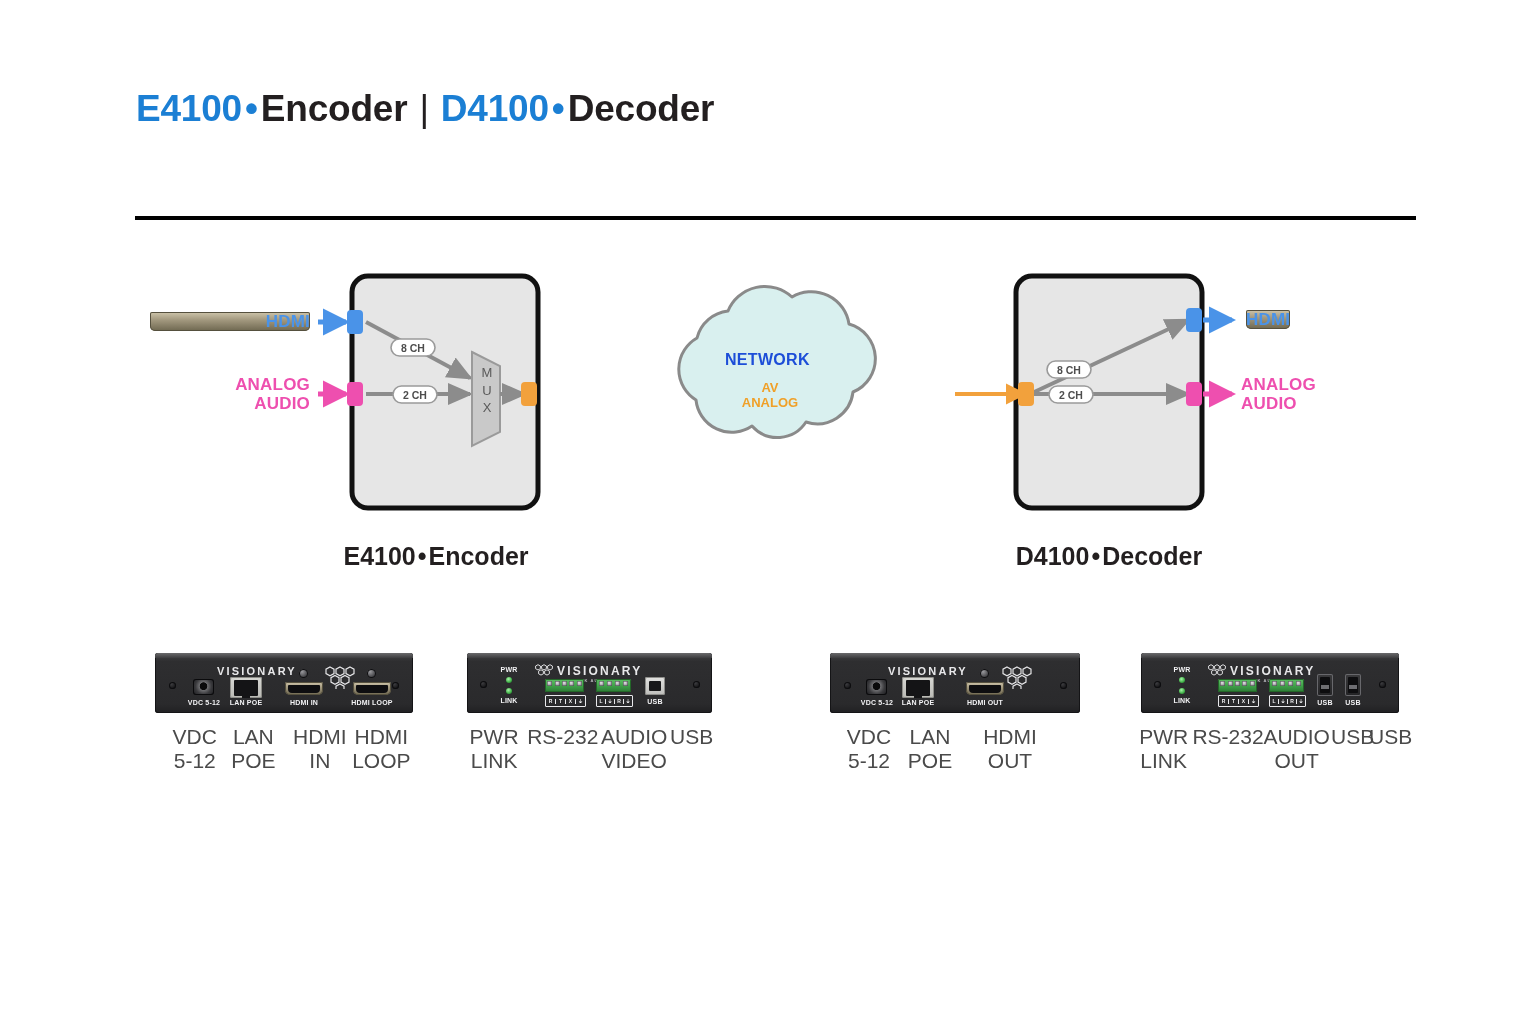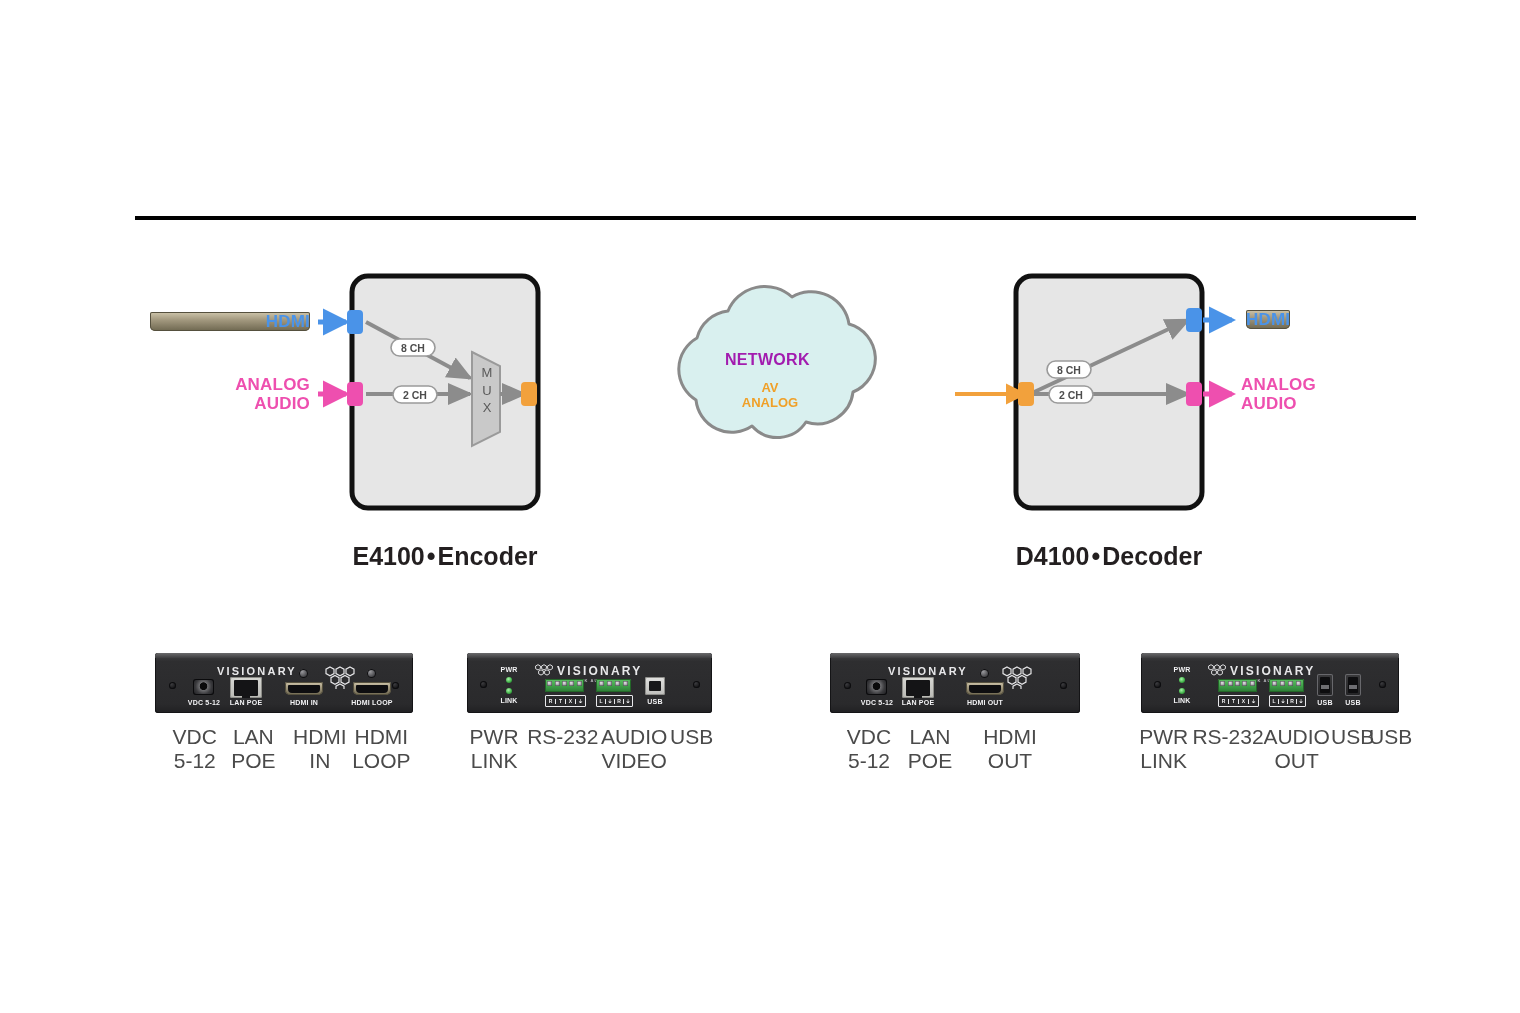--- a/index.html
+++ b/index.html
@@ -82,21 +82,21 @@
   }
   .io-label.hdmi { color: #4a93e8; }
   .io-label.analog { color: #ee4faf; }
   .io-label.right { text-align: left; }
   .io-label.left { text-align: right; }
 
   .cloud-label {
     position: absolute;
     font-size: 16px;
     font-weight: 700;
-    color: #a21caf;
+    color: #1d4ed8;
     white-space: nowrap;
     letter-spacing: 0.3px;
   }
   .cloud-sub {
     position: absolute;
     font-size: 13px;
     font-weight: 700;
     color: #f0a028;
     line-height: 1.15;
     text-align: center;
@@ -261,20 +261,23 @@
     line-height: 1.12;
     text-align: center;
     white-space: nowrap;
   }
 </style>
 </head>
 <body>
 
 <div class="page">
 
+  <div class="title">
+    <span class="accent">E4100</span><span class="dot blue">•</span><span>Encoder</span><span class="sep">|</span><span class="accent">D4100</span><span class="dot blue">•</span><span>Decoder</span>
+  </div>
   <div class="rule"></div>
 
   <div class="diagram">
     <svg width="1520" height="1013" viewBox="0 0 1520 1013">
       <defs>
         <marker id="ar-gray" markerWidth="7" markerHeight="7" refX="5.6" refY="3.2" orient="auto">
           <path d="M0,0.4 L6.4,3.2 L0,6 Z" fill="#8c8c8c"></path>
         </marker>
         <marker id="ar-blue" markerWidth="6" markerHeight="6" refX="4.6" refY="3" orient="auto">
           <path d="M0,0.3 L5.4,3 L0,5.7 Z" fill="#4a93e8"></path>
@@ -391,21 +394,21 @@
       <div>ANALOG</div>
       <div>AUDIO</div>
     </div>
 
     <div class="cloud-label" style="left:725px;top:351px;">NETWORK</div>
     <div class="cloud-sub" style="left:715px;top:381px;width:110px;">
       <div>AV</div>
       <div>ANALOG</div>
     </div>
 
-    <div class="dev-caption" style="left:295px;top:542px;width:300px;">
+    <div class="dev-caption" style="left:286px;top:542px;width:300px;">
       <span>E4100</span><span class="dotc">•</span><span>Encoder</span>
     </div>
     <div class="dev-caption" style="left:959px;top:542px;width:300px;">
       <span>D4100</span><span class="dotc">•</span><span>Decoder</span>
     </div>
   </div>
 
   <div class="panel-group" style="left:155px;top:653px;">
     <div class="panel" style="width:258px;height:60px;">
       <div class="panel-inner">

